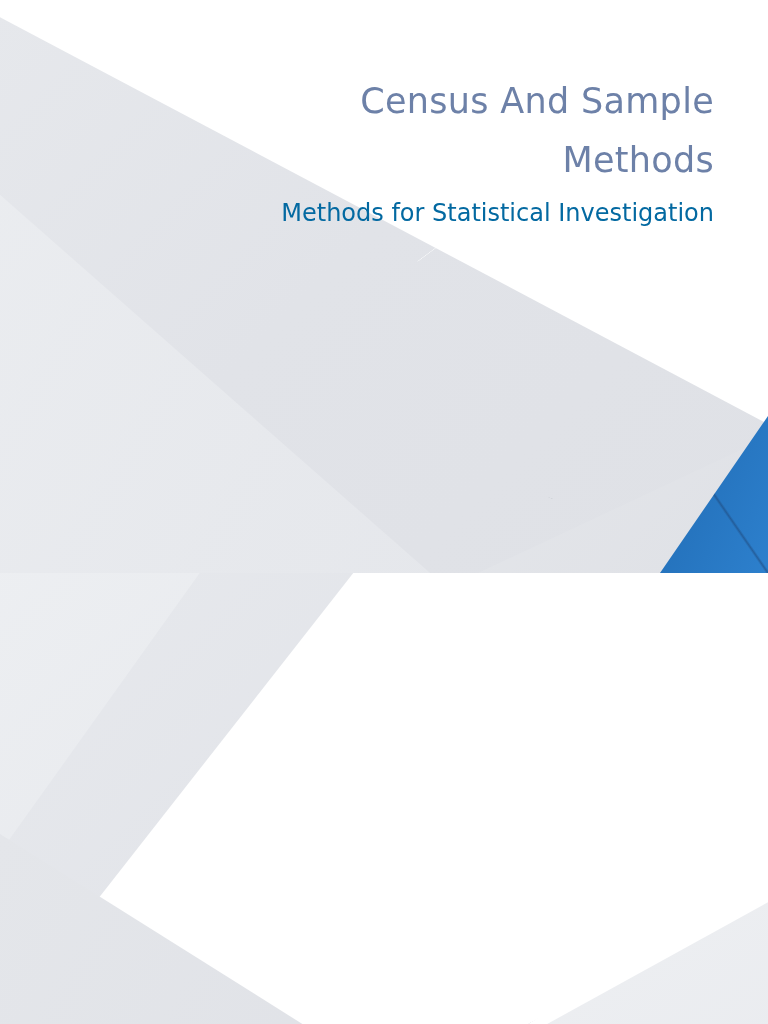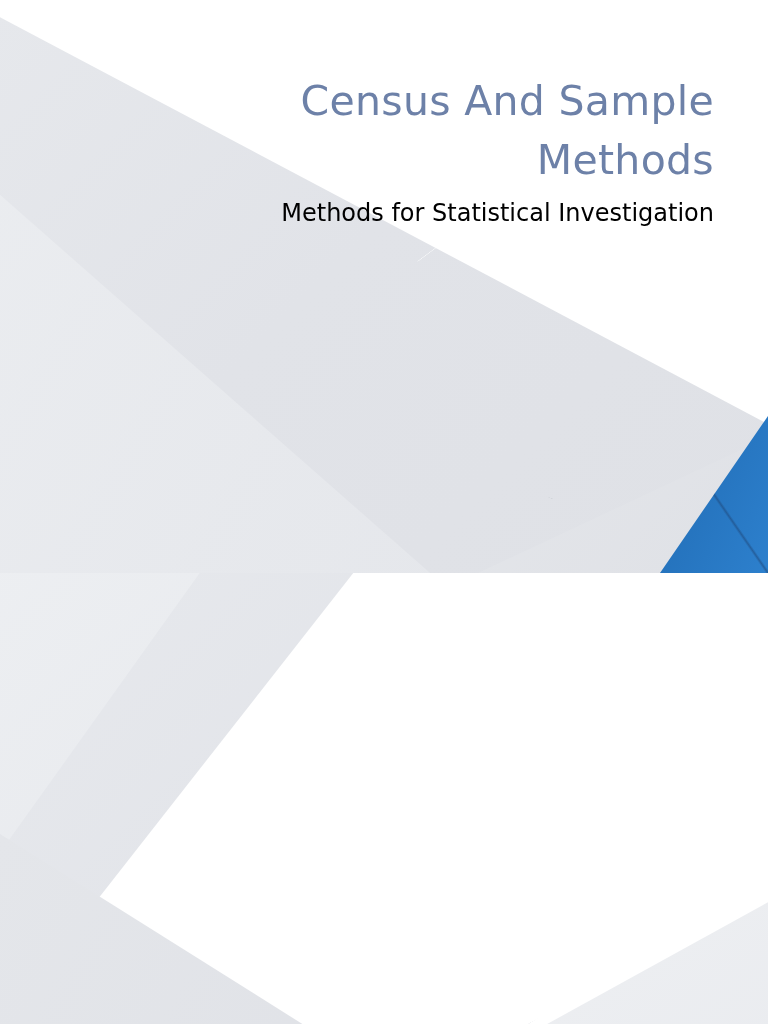--- a/index.html
+++ b/index.html
@@ -74,35 +74,35 @@
     background:linear-gradient(to bottom left, transparent calc(50% - 2px), rgba(30,70,120,.55) 50%, transparent calc(50% + 2px));
     clip-path:polygon(100% 0%, 100% 100%, 0% 100%);
   }
 
   
   .s1-title {
     position:absolute;
     left:200px; top:72px; width:514px;
     text-align:right;
     font-family:"DejaVu Sans", sans-serif;
-    font-size:41px;
+    font-size:35px;
     line-height:59px;
     font-weight:400;
     letter-spacing:.3px;
     color:#6d81a8;
     white-space:pre-line;
   }
   .s1-subtitle {
     position:absolute;
     left:100px; top:196px; width:614px;
     text-align:right;
     font-size:24px;
     line-height:34px;
     font-weight:400;
-    color:#000000;
+    color:#0369a1;
   }
 
   
   .s2-grey-main {
     position:absolute; left:0; top:0; width:768px; height:451px;
     background:linear-gradient(135deg,#e7e9ed 0%,#e2e4e9 50%,#dfe1e6 100%);
     clip-path:polygon(0% 0%, 46% 0%, 0% 100%);
   }
   .s2-grey-soft {
     position:absolute; left:0; top:0; width:768px; height:451px;

